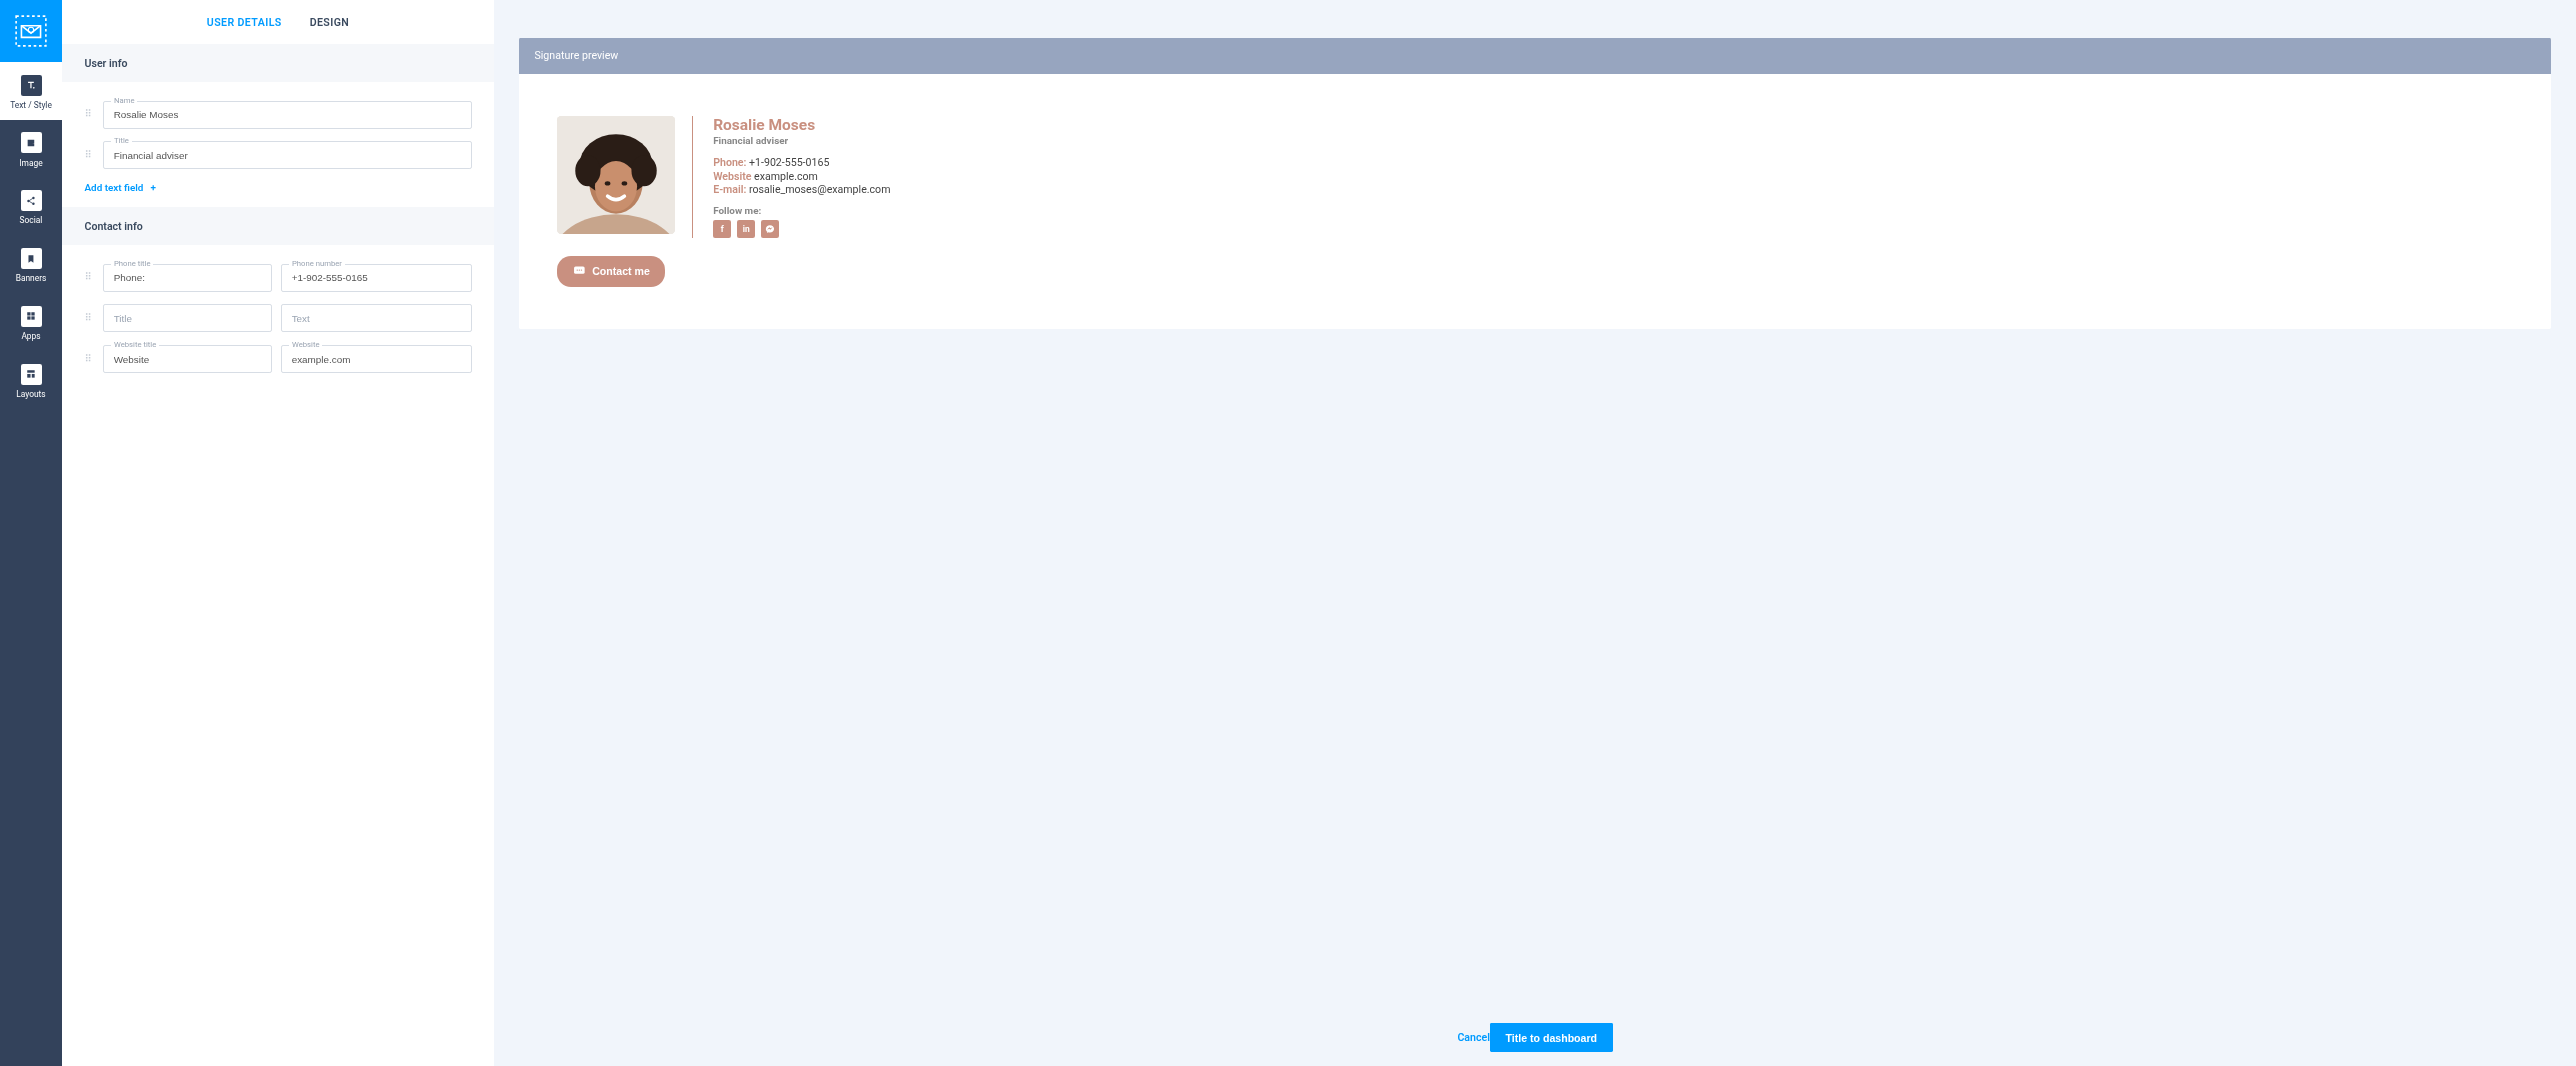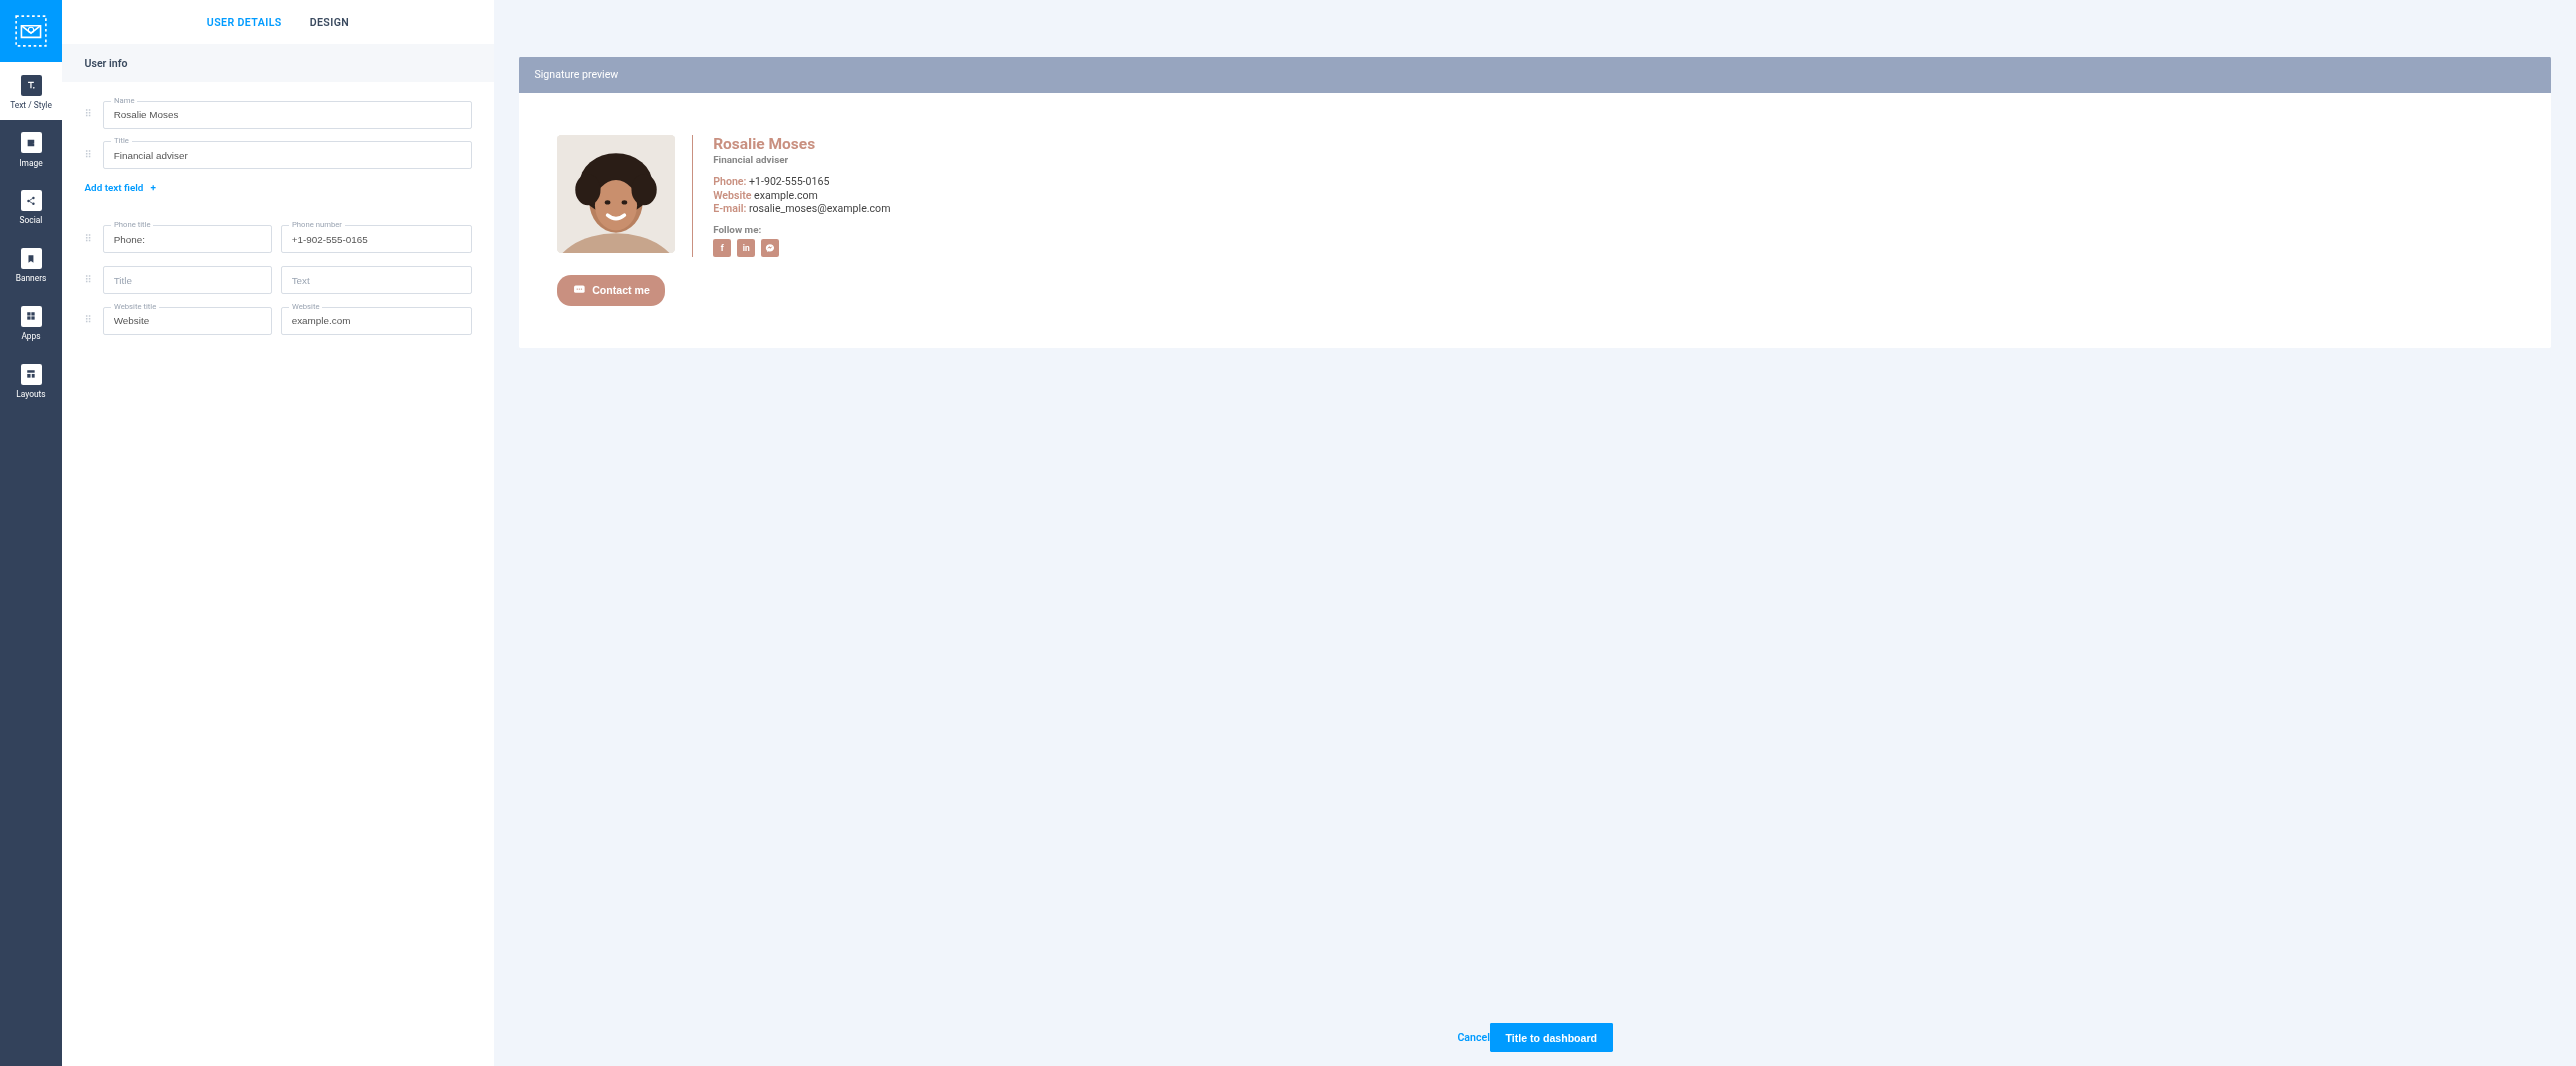--- a/index.html
+++ b/index.html
@@ -155,21 +155,21 @@
   .preview-pane {
     flex: 1;
     display: flex;
     flex-direction: column;
     padding: 25px 25px 0 25px;
     overflow: hidden;
   }
   .preview-card {
     background: #fff;
     border-radius: 1.4px;
-    margin-top: 32px;
+    margin-top: 13px;
     display: flex;
     flex-direction: column;
     overflow: hidden;
   }
   .preview-header {
     background: #97a5bf;
     color: #fff;
     padding: 11.3px 15.5px;
     font-size: 10.6px;
   }
@@ -341,20 +341,21 @@
           <span class="float-label">Title</span>
           <input type="text" value="Financial adviser" style="">
         </div>
       </div>
       <div class="add-link">
         <span>Add text field</span>
         <span>+</span>
       </div>
     </div>
 
+    <div class="section-title">Contact info</div>
     <div class="section-body">
       <div class="field-row">
         <div class="drag-handle">⠿</div>
         <div class="pair">
           <div class="field-wrap">
             <span class="float-label">Phone title</span>
             <input type="text" value="Phone:" style="">
           </div>
           <div class="field-wrap">
             <span class="float-label">Phone number</span>

